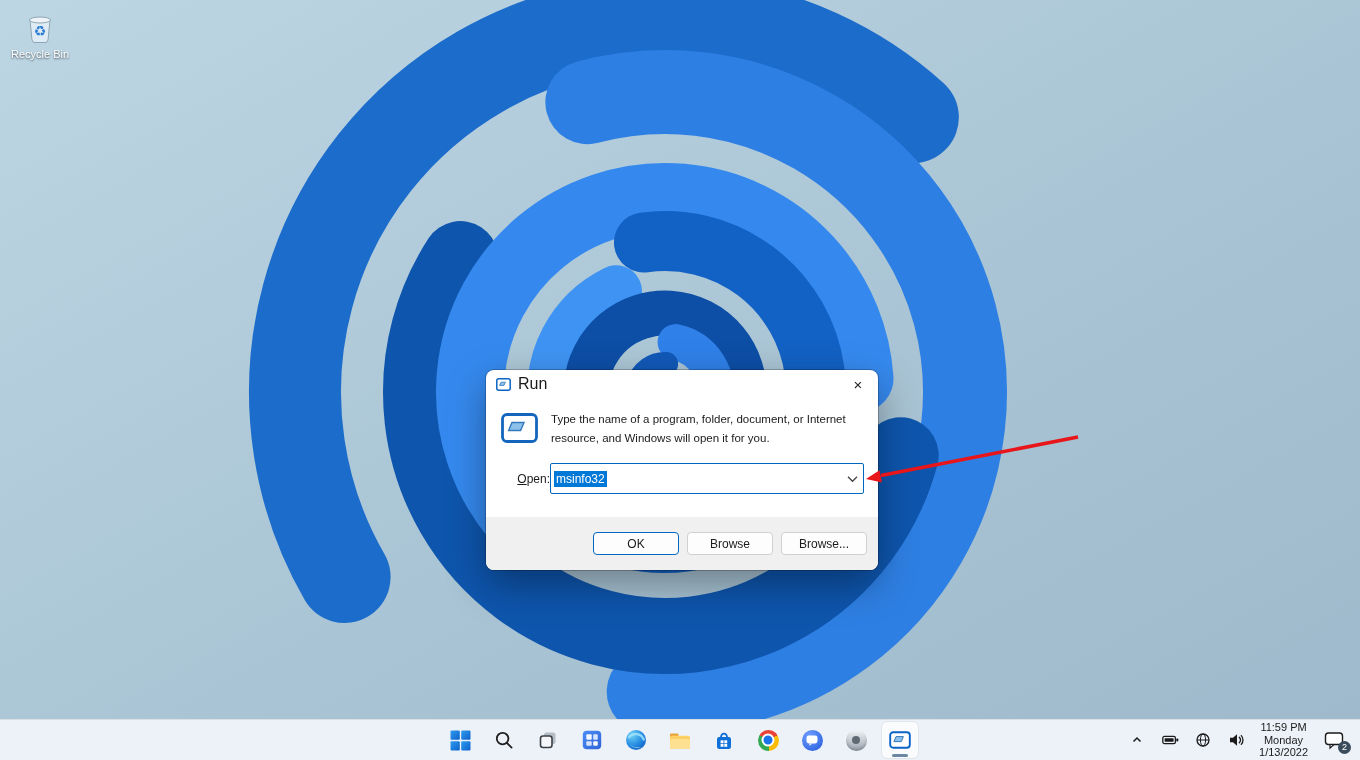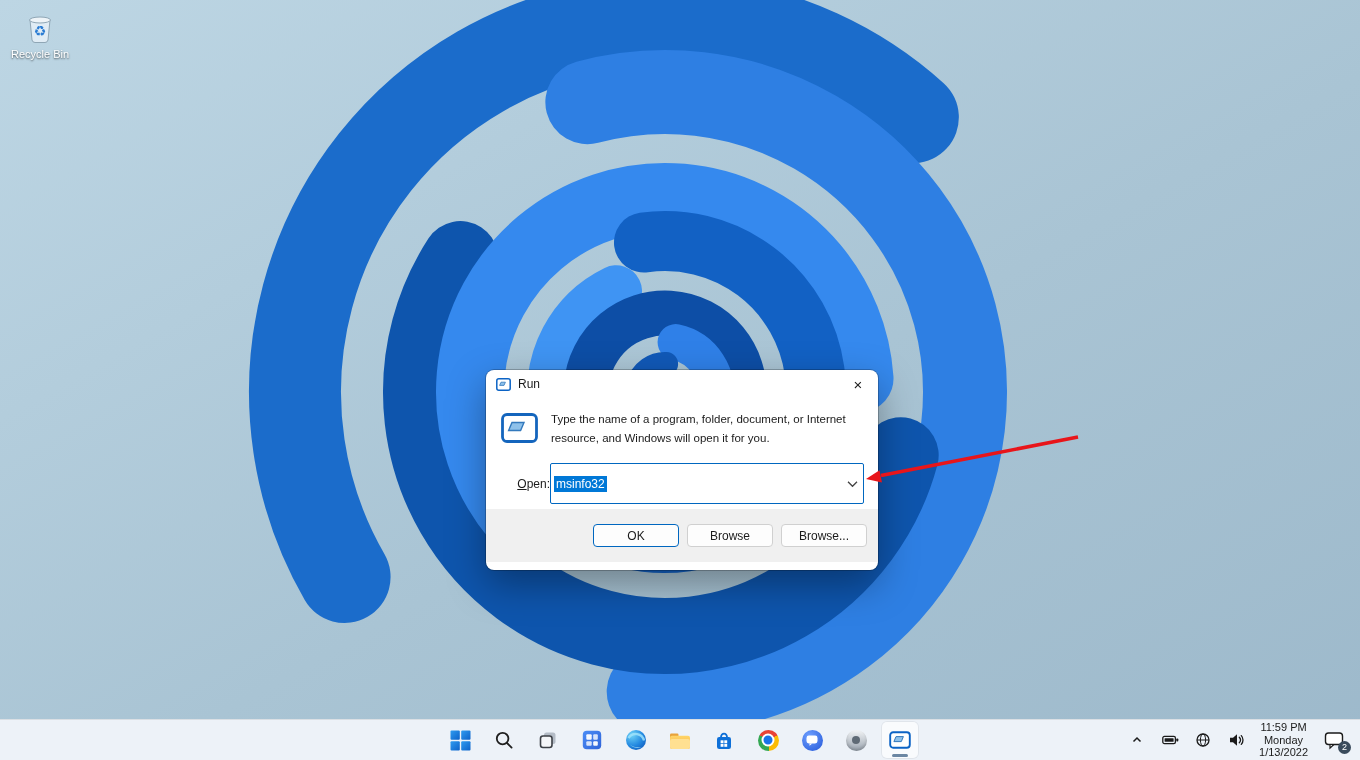--- a/index.html
+++ b/index.html
@@ -11,35 +11,35 @@
   .recycle-bin{position:absolute;left:8px;top:6px;width:64px;text-align:center;cursor:default;}
   .recycle-bin .ico{display:block;margin:0 auto;}
   .recycle-bin .lbl{display:block;margin-top:2px;font-size:11px;color:#fff;
     text-shadow:0 1px 2px rgba(0,0,0,.65);}
 
   
   .run-dialog{position:absolute;left:486px;top:370px;width:392px;height:200px;
     background:#ffffff;border-radius:8px;overflow:hidden;color:#1b1b1b;font-size:12px;
     box-shadow:0 0 0 1px rgba(0,0,0,.22),0 14px 38px rgba(0,0,0,.35);z-index:10;}
   .title-bar{height:28px;display:flex;align-items:center;padding-left:10px;}
-  .title-text{margin-left:7px;font-size:12px;}
+  .title-text{margin-left:7px;font-size:16px;}
   .close-btn{margin-left:auto;width:40px;height:28px;display:flex;align-items:center;
     justify-content:center;font-size:15px;color:#1b1b1b;background:transparent;border:none;
     border-top-right-radius:8px;cursor:default;}
   .dlg-row1{display:flex;padding:12px 14px 0 14px;}
   .run-big-icon{flex:0 0 auto;margin:3px 13px 0 1px;}
   .desc{width:324px;font-size:11.5px;line-height:19px;}
   .dlg-row2{display:flex;align-items:center;padding:15px 14px 0 14px;}
   .open-label{width:50px;font-size:12px;text-align:right;}
   .open-label::first-letter{text-decoration:underline;}
-  .combobox{flex:1;height:41px;border:1px solid #0067c0;border-radius:2px;background:#fff;
+  .combobox{flex:1;height:31px;border:1px solid #0067c0;border-radius:2px;background:#fff;
     display:flex;align-items:center;position:relative;padding:0 22px 0 3px;box-sizing:border-box;}
   .combobox .sel{background:#0078d7;color:#fff;font-size:12px;padding:1px 2px;}
   .combo-chevron{position:absolute;right:5px;top:50%;transform:translateY(-50%);}
-  .dlg-footer{position:absolute;left:0;right:0;bottom:8px;height:53px;background:#f0f0f0;
+  .dlg-footer{position:absolute;left:0;right:0;bottom:0;height:53px;background:#f0f0f0;
     display:flex;align-items:center;justify-content:flex-end;gap:8px;padding-right:11px;}
   .dlg-btn{width:86px;height:23px;font-size:12px;font-family:"Liberation Sans",sans-serif;
     background:#fdfdfd;border:1px solid #d0d0d0;border-radius:4px;color:#1b1b1b;cursor:default;}
   .dlg-btn.default{border-color:#0067c0;}
 
   
   .arrow-overlay{position:absolute;inset:0;z-index:20;pointer-events:none;}
 
   
   .taskbar{position:absolute;left:0;right:0;bottom:0;height:40px;background:#edf2f8;

